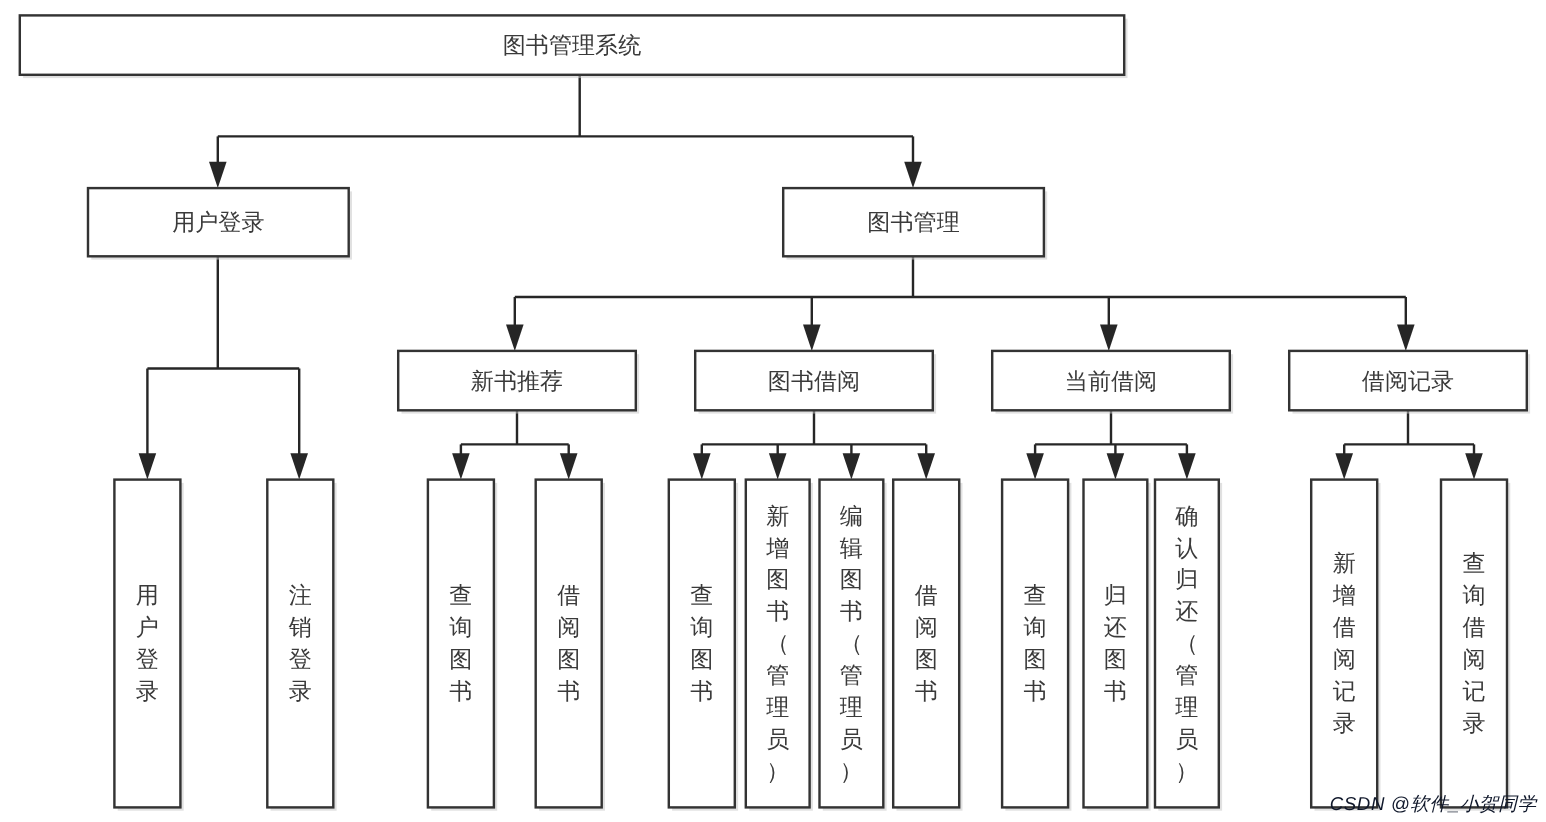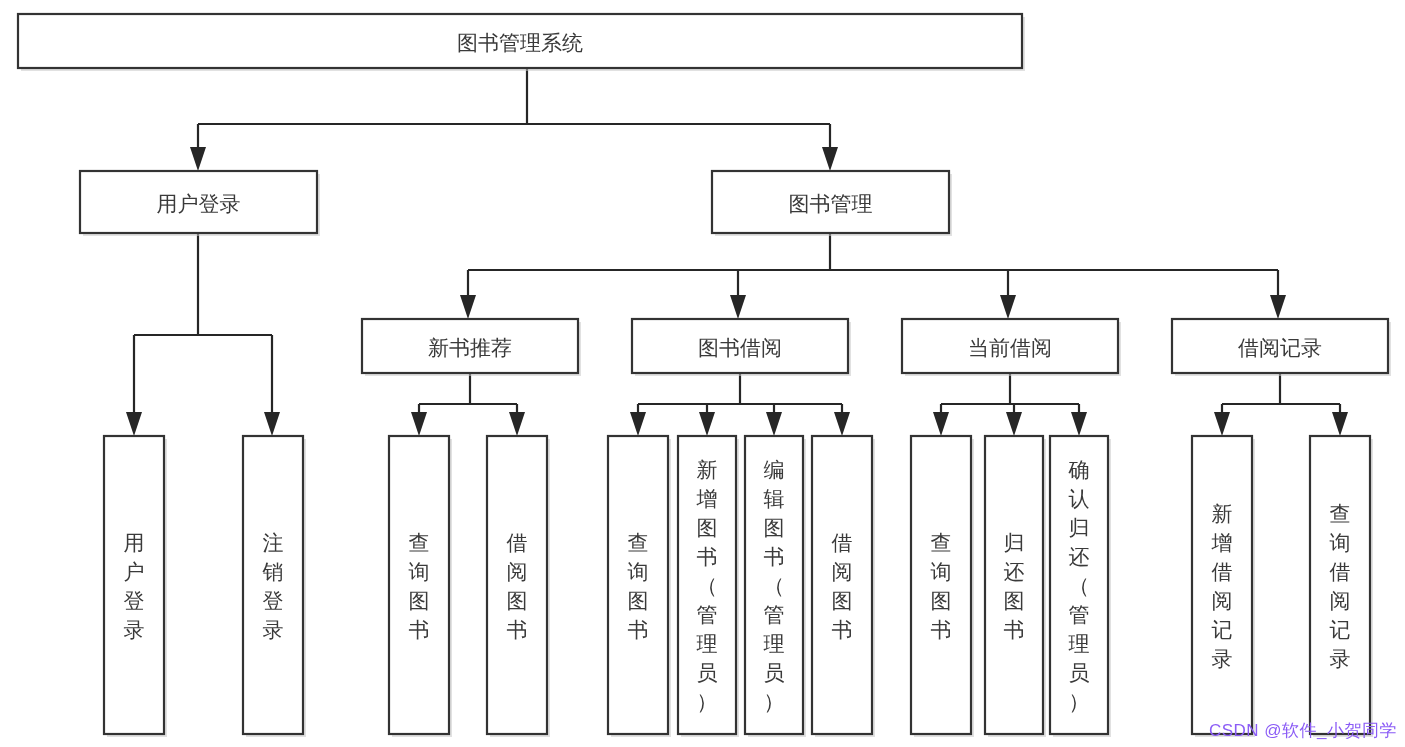--- a/index.html
+++ b/index.html
@@ -63,25 +63,26 @@
     font-size: 21px;
     text-anchor: middle;
     dominant-baseline: central;
   }
   .watermark {
     position: absolute;
     right: 8px;
     bottom: 5px;
     font-family: "Liberation Sans", "DejaVu Sans", sans-serif;
     font-size: 17px;
-    color: #8b5cf6;
+    color: #0f172a;
     white-space: nowrap;
     letter-spacing: 0.5px;
     pointer-events: none;
     user-select: none;
+    font-style: italic;
   }
 </style>
 </head>
 <body>
 
 <div id="diagram-root">
   <svg id="tree-svg" viewBox="0 0 1405 747" xmlns="http://www.w3.org/2000/svg">
     <g id="connector-layer">
         <line x1="527" y1="68" x2="527" y2="124" class="connector"></line>
         <line x1="198" y1="124" x2="830" y2="124" class="connector"></line>

